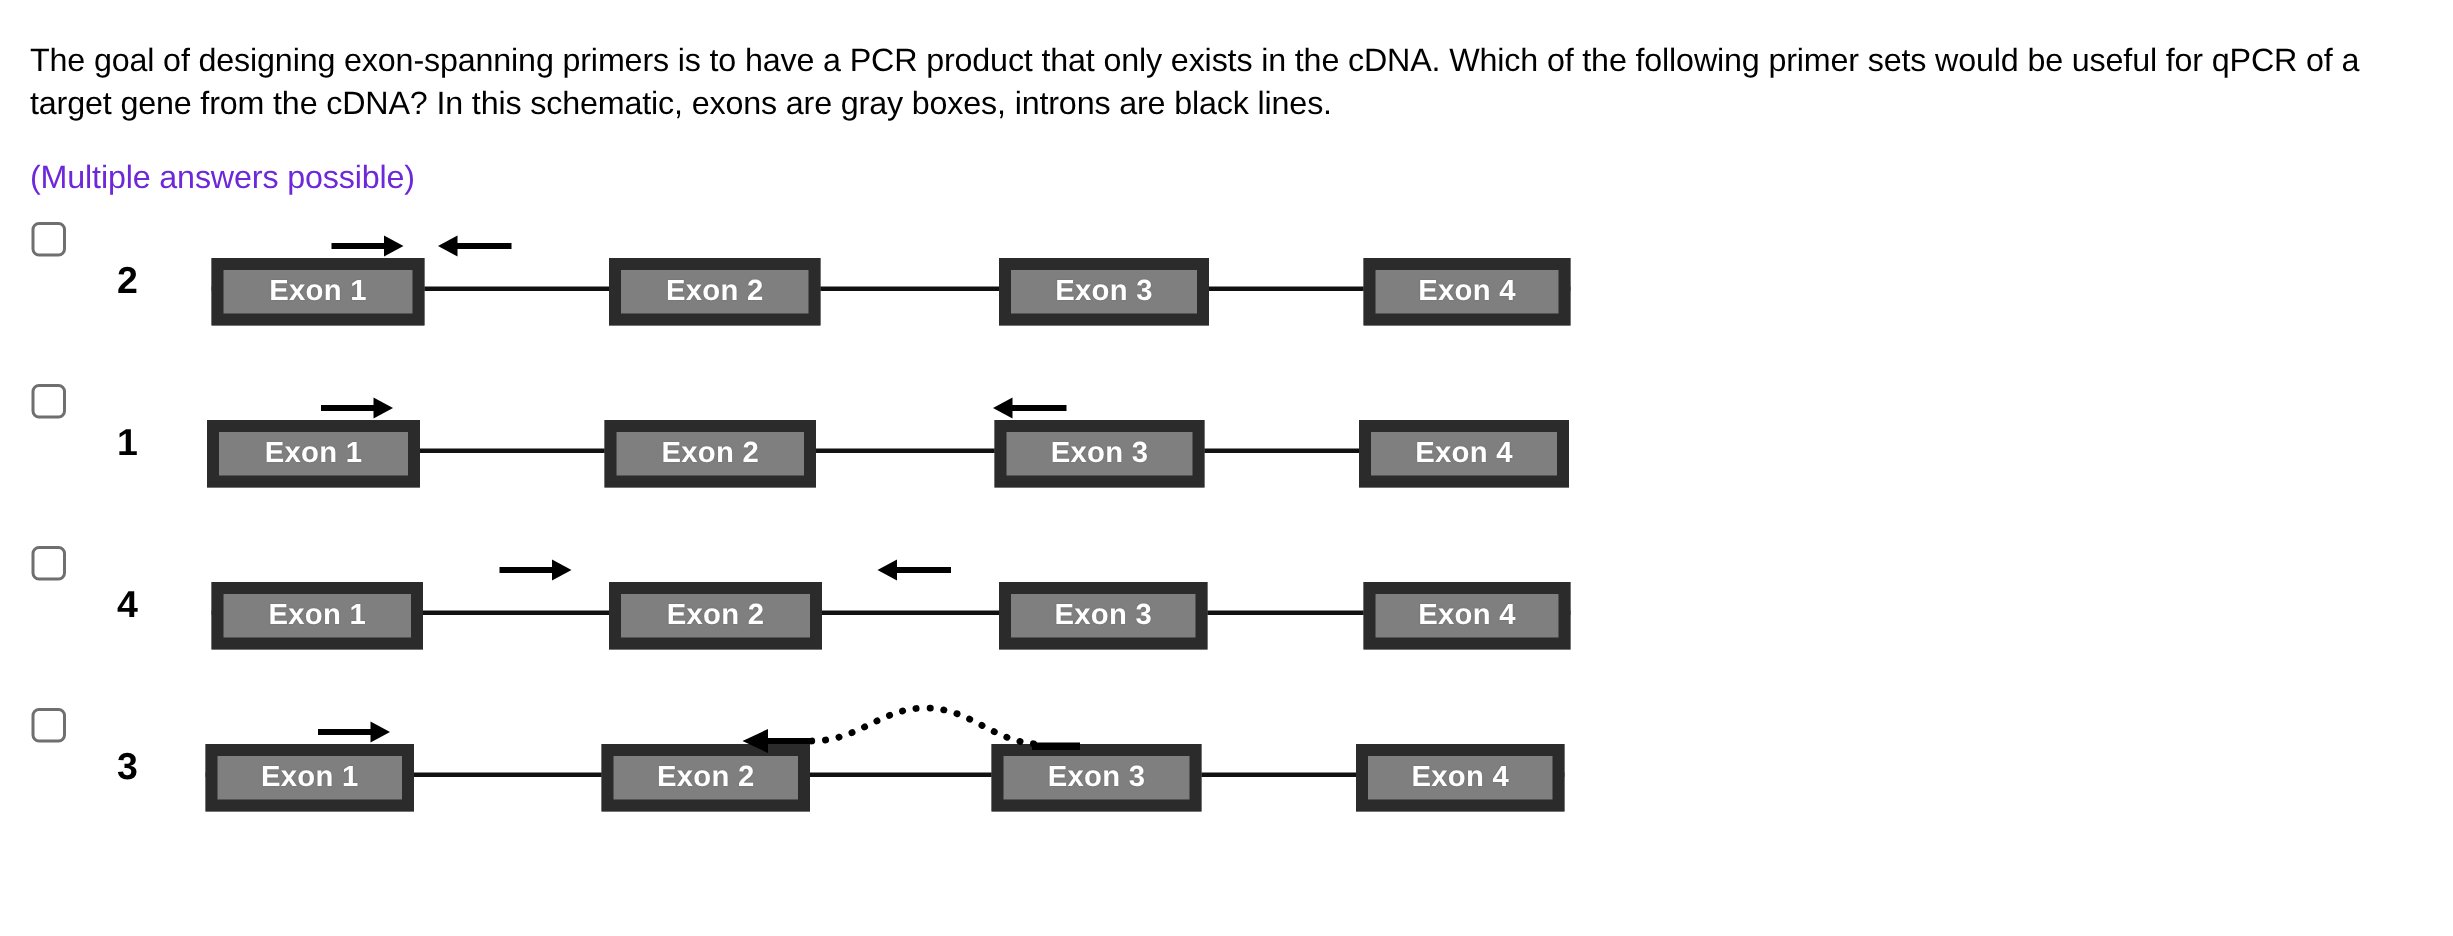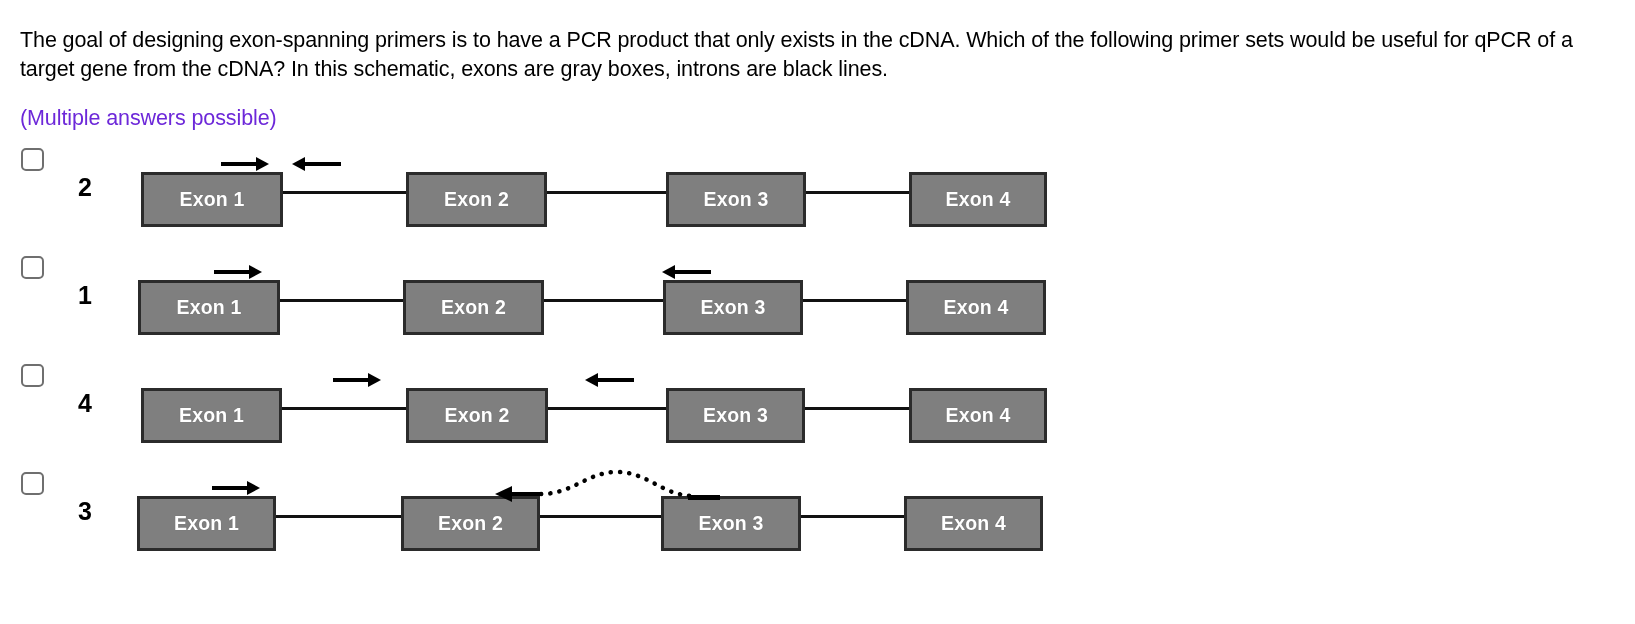--- a/index.html
+++ b/index.html
@@ -89,24 +89,24 @@
   .intron-line {
     position: absolute;
     height: 3px;
     background: #111111;
     top: 49px;
   }
 
   .exon {
     position: absolute;
     box-sizing: border-box;
-    height: 55px;
+    height: 45px;
     top: 30px;
     background: #7f7f7f;
-    border: 3px solid #0c4a6e;
+    border: 8px solid #0c4a6e;
     color: #ffffff;
     font-size: 19.5px;
     font-weight: bold;
     display: flex;
     align-items: center;
     justify-content: center;
     letter-spacing: 0.2px;
     text-shadow: 0 0 1px rgba(0,0,0,0.25);
   }
 

